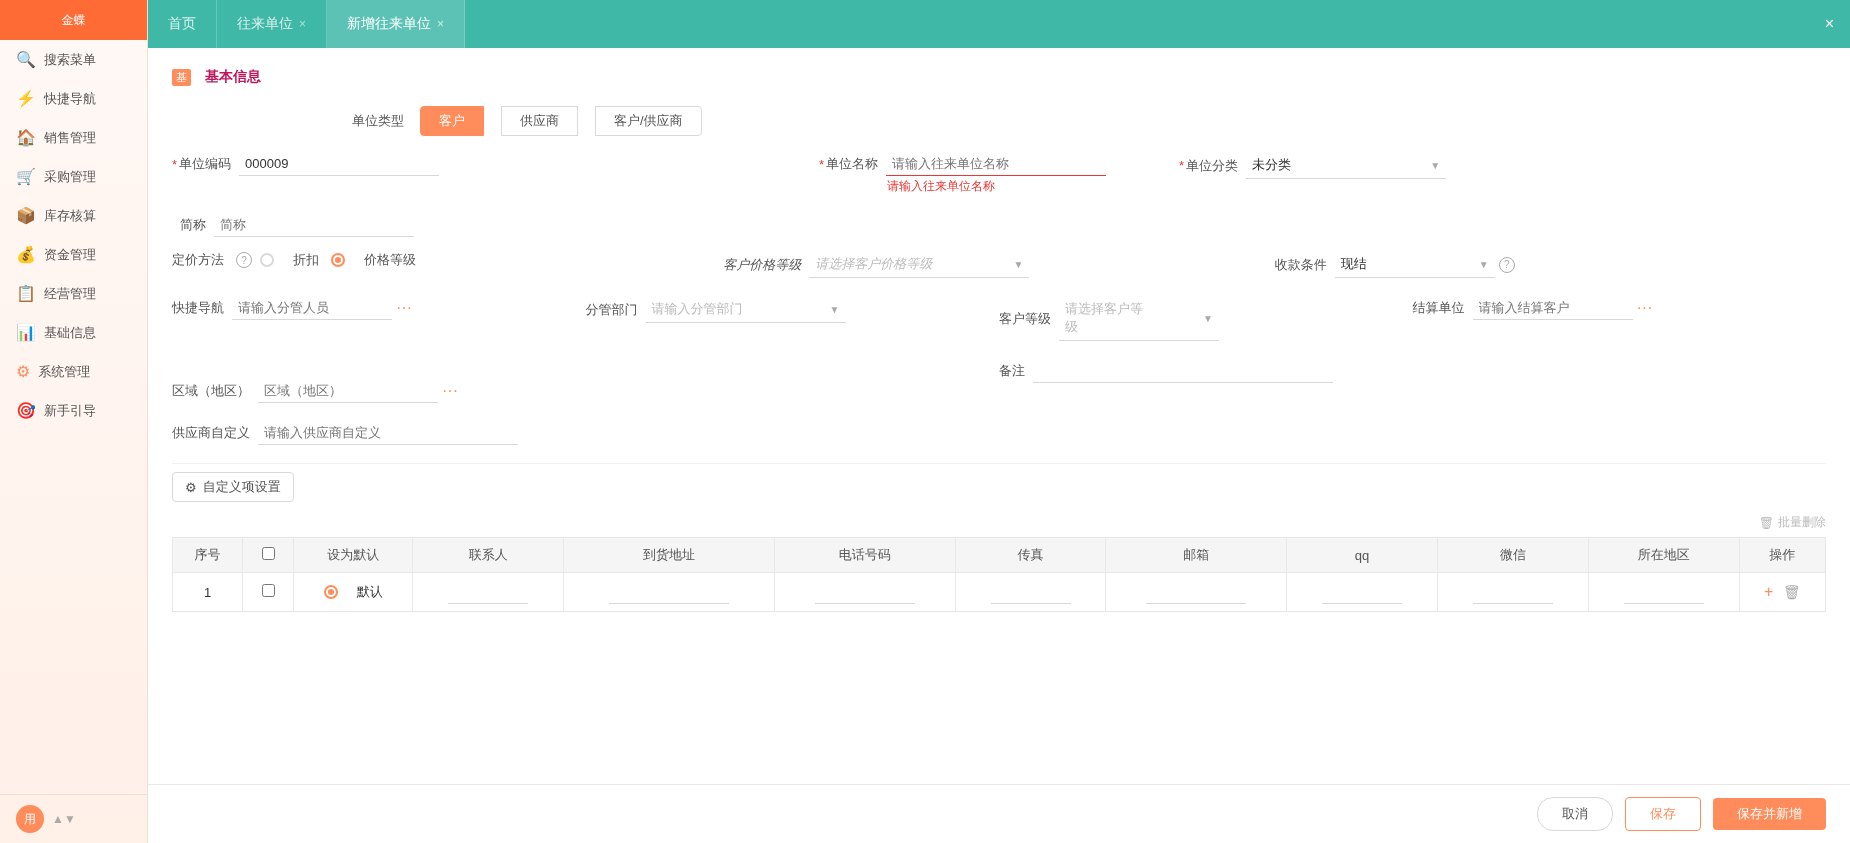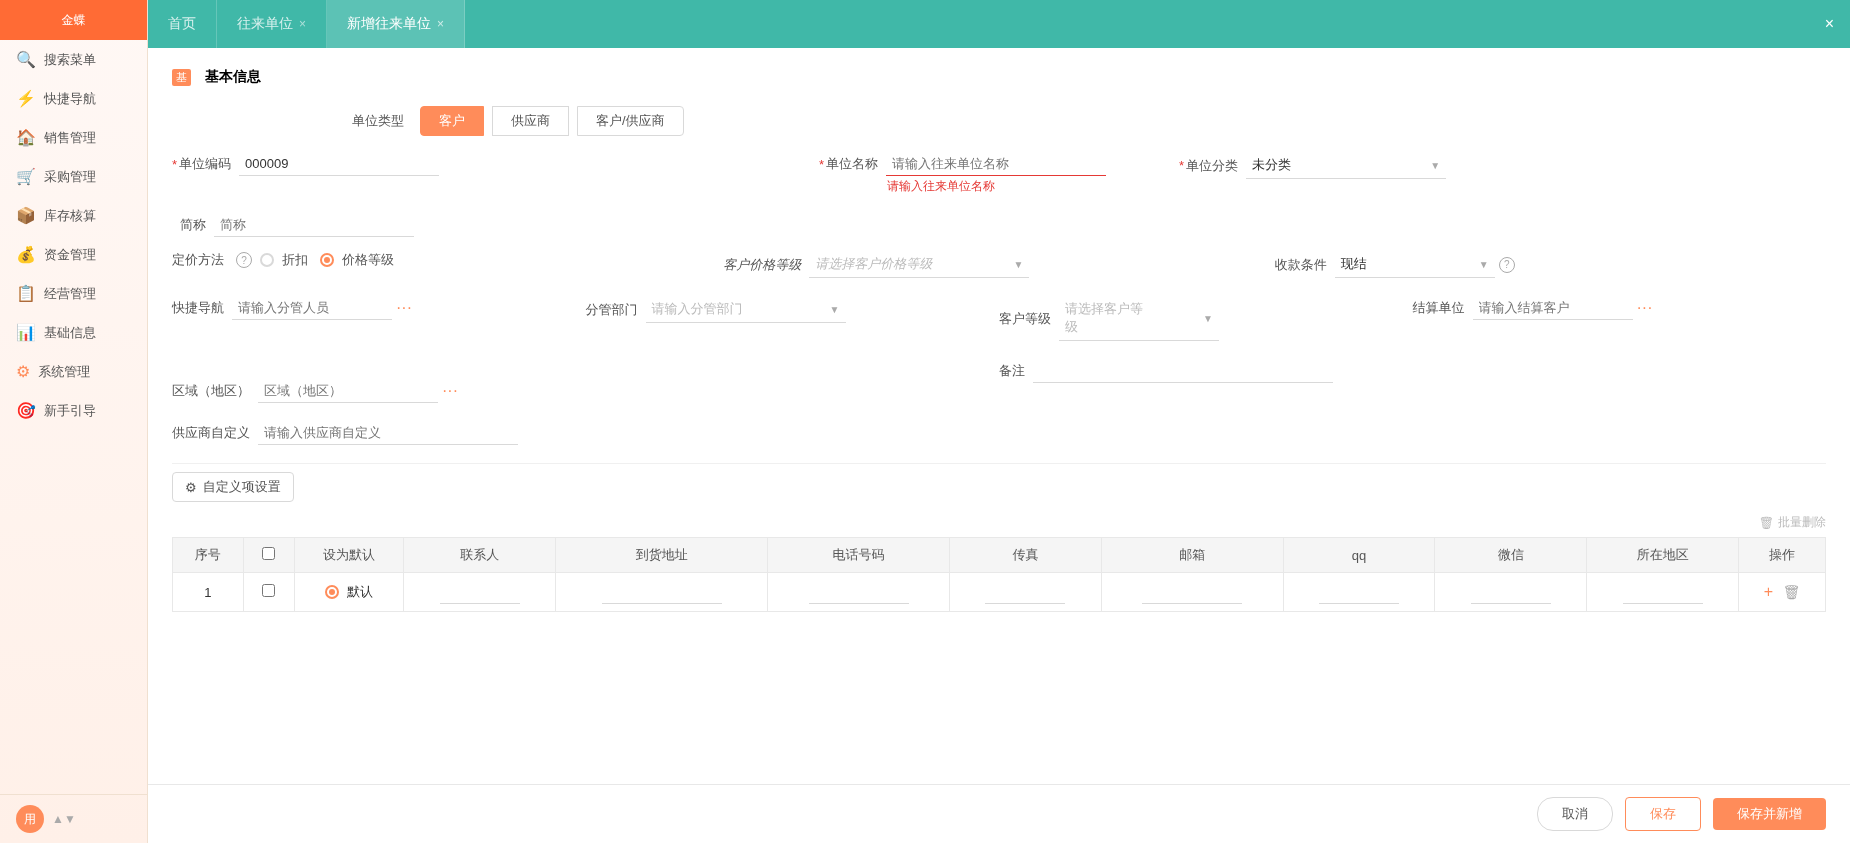--- a/index.html
+++ b/index.html
@@ -98,21 +98,21 @@
       padding: 20px 24px;
     }
 
     
     .section-header {
       display: flex;
       align-items: center;
       gap: 8px;
       margin-bottom: 20px;
     }
-    .section-title { font-size: 14px; font-weight: bold; color: #000000; }
+    .section-title { font-size: 14px; font-weight: bold; color: #be185d; }
 
     
     .form-row {
       display: flex;
       align-items: flex-start;
       margin-bottom: 18px;
       gap: 0;
     }
     .form-group {
       display: flex;
@@ -137,21 +137,21 @@
       color: #333;
       background: transparent;
       width: 180px;
     }
     .form-input.error { border-bottom-color: #e53935; }
     .error-msg { color: #e53935; font-size: 12px; margin-top: 2px; }
 
     
     .unit-type-group {
       display: flex;
-      gap: 8px;
+      gap: 17px;
     }
     .unit-type-btn {
       padding: 5px 18px;
       border: 1px solid #d9d9d9;
       cursor: pointer;
       font-size: 13px;
       color: #555;
       background: white;
     }
     .unit-type-btn.active {
@@ -173,21 +173,21 @@
       justify-content: space-between;
       color: #333;
       font-size: 13px;
       gap: 44px;
     }
     .form-select .arrow { color: #aaa; font-size: 10px; margin-left: 6px; }
     .form-select .placeholder { color: #bbb; }
 
     
     .radio-group { display: flex; align-items: center; gap: 12px; }
-    .radio-item { display: flex; align-items: center; gap: 8px; cursor: pointer; }
+    .radio-item { display: flex; align-items: center; gap: 19px; cursor: pointer; }
     .radio-circle {
       width: 14px; height: 14px;
       border-radius: 50%;
       border: 2px solid #d9d9d9;
       display: flex; align-items: center; justify-content: center;
     }
     .radio-circle.checked { border-color: #ff8c5a; }
     .radio-circle.checked::after {
       content: '';
       width: 6px; height: 6px;

